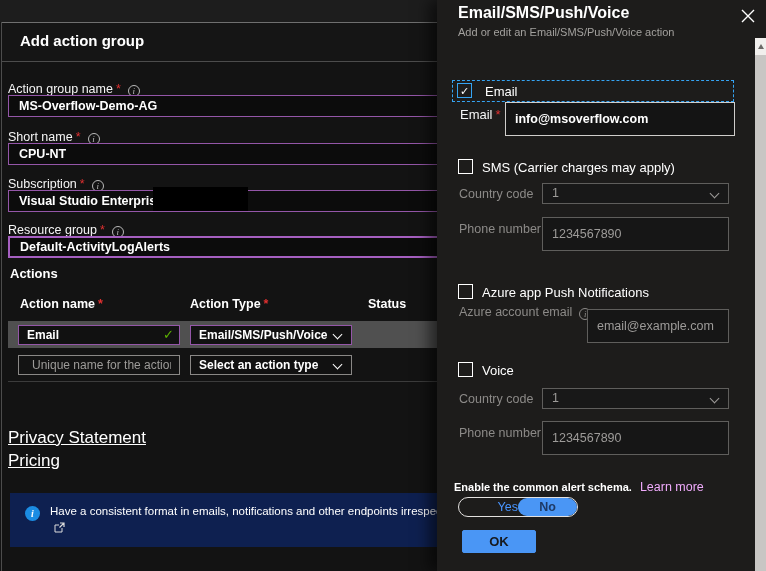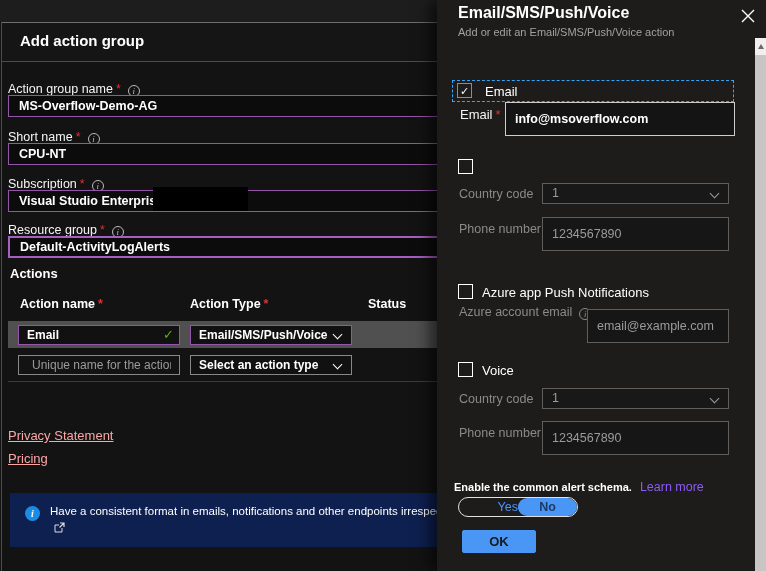--- a/index.html
+++ b/index.html
@@ -36,21 +36,21 @@
     color:#fff; font-weight:700; font-size:12px; padding:0 8px; font-family:inherit; outline:none; }
   .cell-input.ghost { background:transparent; border-color:#8a8886; font-weight:400;padding-left:13px; }
   .cell-input.ghost::placeholder { color:#9d9b99; }
   .sel { position:absolute; height:20px; background:#111; border:1px solid #9456a8;
     color:#fff; font-weight:700; font-size:12px; line-height:18px; padding:0 8px; cursor:pointer; }
   .sel.gray { border-color:#8a8886; }
   .chev { position:absolute; right:10px; top:5px; width:7px; height:7px;
     border-right:1.6px solid #fff; border-bottom:1.6px solid #fff; transform:rotate(45deg); }
   .green-check { position:absolute; right:7px; top:2px; color:#5db300; font-size:13px; font-weight:700; }
 
-  .lp-link { position:absolute; left:8px; font-size:13px; color:#fca5a5; text-decoration:underline; cursor:pointer; }
+  .lp-link { position:absolute; left:8px; font-size:17px; color:#ffffff; text-decoration:underline; cursor:pointer; }
 
   .banner { position:absolute; left:10px; top:493px; width:434px; height:54px; background:#0e2050;
     overflow:hidden; cursor:pointer; }
   .banner-icon { position:absolute; left:15px; top:13px; width:15px; height:15px; border-radius:50%;
     background:#1b8ce3; color:#fff; font-size:10px; font-weight:700; text-align:center; line-height:15px;
     font-family:"Liberation Serif",serif; font-style:italic; }
   .banner-text { position:absolute; left:40px; top:10px; width:600px; color:#fff; font-size:11.5px; line-height:17px; }
   .ext-ic { display:inline-block; margin-left:4px; vertical-align:-1px; }
 
   
@@ -72,21 +72,21 @@
     color:#9d9b99; font-size:12.5px; padding:16px 9px; font-family:inherit; outline:none; }
   .rp-input::placeholder { color:#9d9b99; }
   .rp-input.active { border-color:#cfcdcb; color:#fff; font-weight:700; background:#141414; }
   .rp-sel { position:absolute; height:21px; background:#181818; border:1px solid #5f5e5c;
     color:#9d9b99; font-size:12.5px; line-height:19px; padding:0 9px; cursor:pointer; }
   .rp-sel .chev { border-color:#9d9b99; top:6px; }
   .info-ic.gray { border-color:#8c8a88; color:#8c8a88; }
 
   .schema-row { position:absolute; left:17px; top:477px; white-space:nowrap; }
   .schema-label { font-size:11px; font-weight:700; color:#fff; }
-  .learn-more { font-size:12.5px; color:#8b5cf6; margin-left:8px; cursor:pointer; }
+  .learn-more { font-size:12.5px; color:#f0abfc; margin-left:8px; cursor:pointer; }
 
   .toggle { position:absolute; left:21px; top:497px; width:120px; height:20px;
     border:1px solid #e3e1df; border-radius:11px; display:flex; cursor:pointer; overflow:hidden; }
   .tg-yes { flex:1; color:#4894fe; font-size:12.5px; line-height:18px; text-align:right; }
   .tg-no { flex:1; background:#4a96f5; border-radius:10px; color:#1e3a66; font-weight:700;
     font-size:12.5px; line-height:18px; text-align:center; }
 
   .okbtn { position:absolute; left:25px; top:530px; width:74px; height:23px; background:#4a96f5;
     border:1px solid #4a96f5; border-radius:2px; color:#16191d; font-weight:700; font-size:13px;
     font-family:inherit; cursor:pointer; }
@@ -194,20 +194,21 @@
     <div class="focus-rect">
       <span class="cb checked" style="left:4px; top:2px;">✓</span>
       <span class="cb-label" style="left:32px; top:3px;">Email</span>
     </div>
     <div class="rp-label white" style="left:23px; top:107px; font-size:13px;">
       <span>Email</span><span class="req">*</span>
     </div>
     <input class="rp-input active" style="left: 68px; top: 102px; width: 230px;" value="info@msoverflow.com">
 
     <span class="cb" style="left:21px; top:159px;"></span>
+    <span class="cb-label" style="left:45px; top:160px;">SMS (Carrier charges may apply)</span>
     <div class="rp-label" style="left:22px; top:187px;">Country code</div>
     <div class="rp-sel" style="left:105px; top:183px; width:187px;">
       <span>1</span>
       <i class="chev"></i>
     </div>
     <div class="rp-label" style="left:22px; top:222px;">Phone number</div>
     <input class="rp-input" style="left: 105px; top: 217px; width: 187px;" placeholder="1234567890">
 
     <span class="cb" style="left:21px; top:284px;"></span>
     <span class="cb-label" style="left:45px; top:285px;">Azure app Push Notifications</span>

